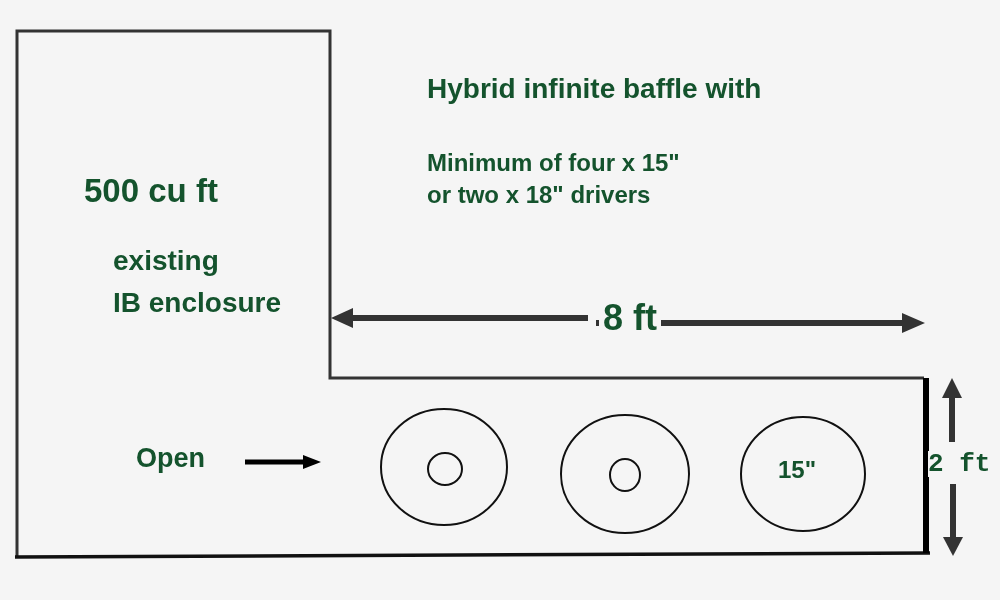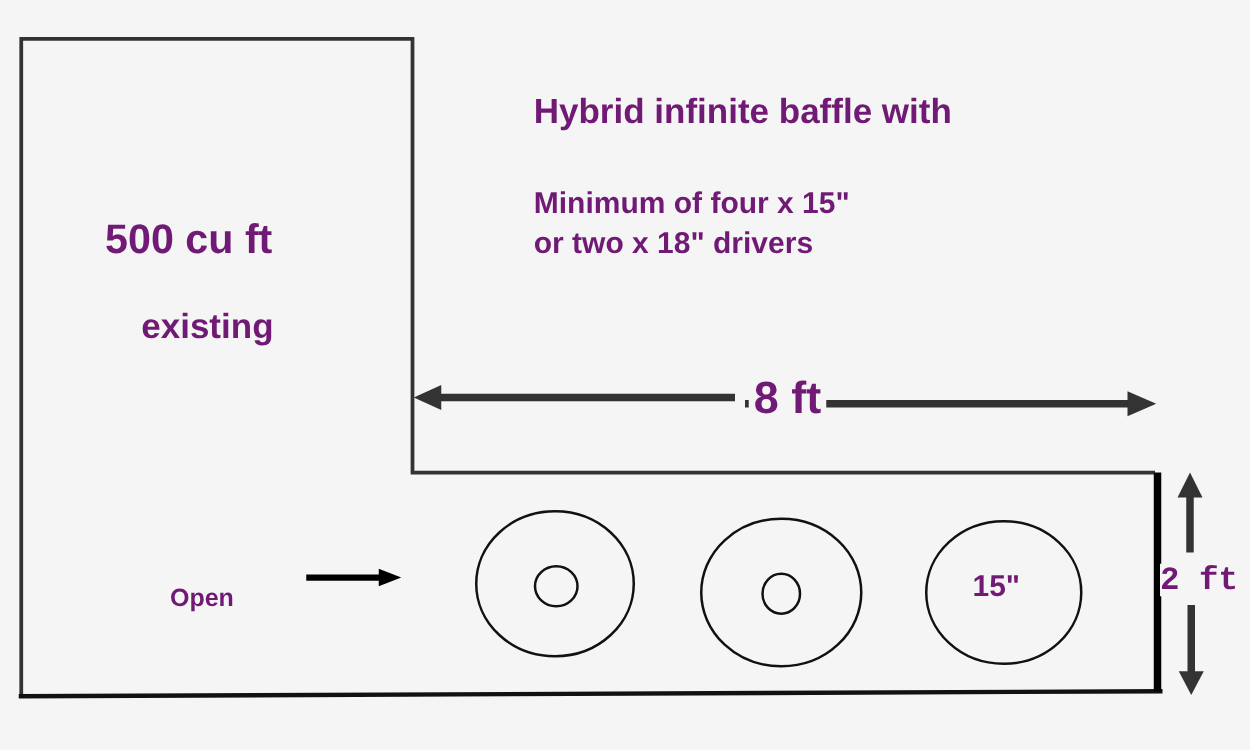--- a/index.html
+++ b/index.html
@@ -1,25 +1,25 @@
 <!DOCTYPE html>
 <html><head>
   <meta charset="utf-8">
   <style>
     html, body { margin: 0; padding: 0; }
     body { width: 1000px; height: 600px; background: #f5f5f5; position: relative; overflow: hidden; font-family: "Liberation Sans", sans-serif; }
     svg.diagram { position: absolute; left: 0; top: 0; }
-    .lbl { position: absolute; font-family: "Liberation Sans", sans-serif; font-weight: bold; color: #701a75; white-space: nowrap; line-height: 1; }
+    .lbl { position: absolute; font-family: "Liberation Sans", sans-serif; font-weight: bold; color: #14532d; white-space: nowrap; line-height: 1; }
     .title { left: 427px; top: 71px; font-size: 28px; line-height: 36px; }
     .sub { left: 427px; top: 147px; font-size: 24px; line-height: 32px; }
     .vol { left: 84px; top: 174px; font-size: 33px; }
     .enc { left: 113px; top: 240px; font-size: 28px; line-height: 42px; text-align: left; }
     .enc span { display: block; }
     .len { left: 599px; top: 300px; font-size: 36px; background: #f5f5f5; padding: 0 4px; }
-    .open { left: 136px; top: 445px; font-size: 20px; margin-top: 24px; }
+    .open { left: 136px; top: 445px; font-size: 27px; }
     .drv { left: 778px; top: 458px; font-size: 24px; }
     .ht { left: 928px; top: 451px; font-size: 26px; background: #f5f5f5; font-family: Liberation Mono, monospace; }
   </style>
 </head>
 <body>
 
 <svg class="diagram" width="1000" height="600" viewBox="0 0 1000 600">
 
   <path d="M17 557 L17 31 L330 31 L330 378 L924 378" fill="none" stroke="#333" stroke-width="3"></path>
   <line x1="15" y1="557" x2="930" y2="553" stroke="#111" stroke-width="3.5"></line>
@@ -63,18 +63,19 @@
 
 <div class="lbl sub">
   <div>Minimum of four x 15"</div>
   <div>or two x 18" drivers</div>
 </div>
 
 <div class="lbl vol">500 cu ft</div>
 
 <div class="lbl enc">
   <span>existing</span>
+  <span>IB enclosure</span>
 </div>
 
 <div class="lbl len">8 ft</div>
 <div class="lbl open">Open</div>
 <div class="lbl drv">15"</div>
 <div class="lbl ht">2 ft</div>
 
 </body></html>

